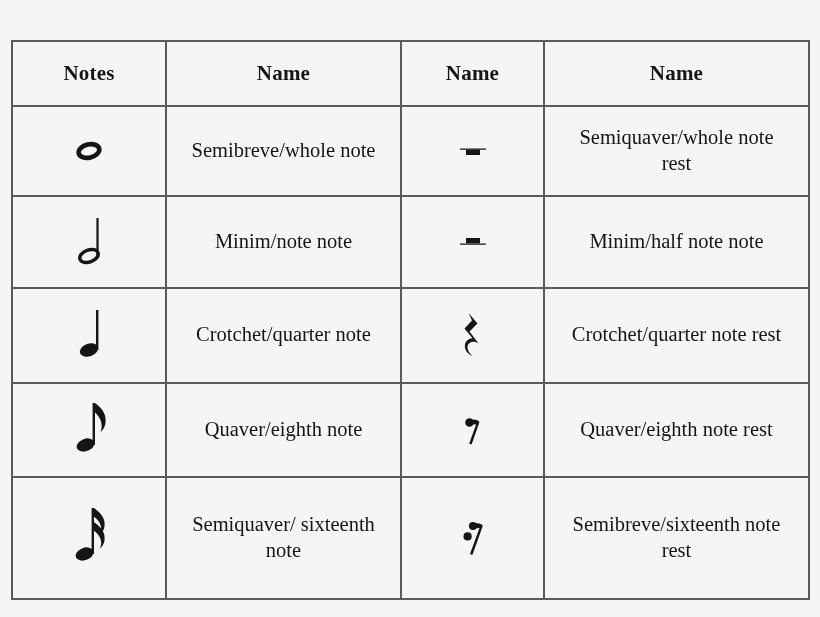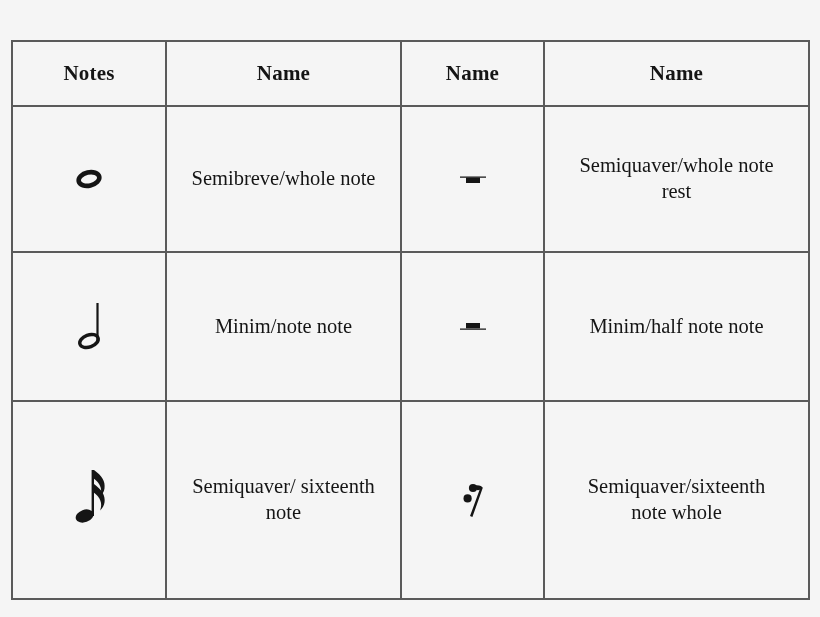--- a/index.html
+++ b/index.html
@@ -118,21 +118,60 @@
       <td class="name-cell">Minim/note note</td>
       <td class="glyph-cell">
         <svg width="60" height="50" viewBox="0 0 60 50" aria-hidden="true">
           <rect x="23" y="21.0" width="14" height="5.4" fill="#151515"></rect>
           <rect x="17" y="26.4" width="26" height="1.5" fill="#3a3a3a"></rect>
         </svg>
       </td>
       <td class="name-cell">Minim/half note note</td>
     </tr>
 
+    <tr>
+      <td class="glyph-cell">
+        <svg width="60" height="74" viewBox="0 0 60 74" aria-hidden="true">
+          <rect x="37.0" y="12" width="2.4" height="40" fill="#151515"></rect>
+          <ellipse cx="30" cy="52" rx="9.4" ry="6.4" fill="#151515" transform="rotate(-20 30 52)"></ellipse>
+        </svg>
+      </td>
+      <td class="name-cell">Crotchet/quarter note</td>
+      <td class="glyph-cell">
+        <svg width="60" height="64" viewBox="0 0 60 64" aria-hidden="true">
+          <path d="M25.5 10 L34.5 20.5 L26.5 28.5 L35.5 40.5
+                   C31 37 25.5 39 24.5 43
+                   C24 46.5 26 50 29.5 53
+                   C24.5 51 21 46.5 22 41.5
+                   C22.6 38 25.5 35.5 29.5 35.2
+                   L21.5 25.5 L29 17.5 Z" fill="#151515"></path>
+        </svg>
+      </td>
+      <td class="name-cell">Crotchet/quarter note rest</td>
+    </tr>
 
+    <tr>
+      <td class="glyph-cell">
+        <svg width="64" height="74" viewBox="0 0 64 74" aria-hidden="true">
+          <rect x="35.6" y="10" width="2.4" height="42" fill="#151515"></rect>
+          <path d="M38 10 C46 16 49.5 22 48.5 30 C48 34 46 37 43.5 39
+                   C45.5 34 45 28.5 41.5 23.5 C40.4 22 39.2 20.6 38 19.5 Z" fill="#151515"></path>
+          <ellipse cx="28.6" cy="52" rx="9.2" ry="6.2" fill="#151515" transform="rotate(-20 28.6 52)"></ellipse>
+        </svg>
+      </td>
+      <td class="name-cell">Quaver/eighth note</td>
+      <td class="glyph-cell">
+        <svg width="60" height="60" viewBox="0 0 60 60" aria-hidden="true">
+          <circle cx="26.5" cy="22.5" r="4.3" fill="#151515"></circle>
+          <path d="M29.6 19.6 C33.6 19.4 35.8 20.8 36.4 22.2 L28.6 44.5 L26.2 43.6 L33.2 24.2
+                   C31.8 24.8 30.4 24.6 29.6 23.6 Z" fill="#151515"></path>
+        </svg>
+      </td>
+      <td class="name-cell">Quaver/eighth note rest</td>
+    </tr>
 
     <tr>
       <td class="glyph-cell">
         <svg width="64" height="80" viewBox="0 0 64 80" aria-hidden="true">
           <rect x="34.6" y="10" width="2.4" height="46" fill="#151515"></rect>
           <path d="M37 10 C45 16 48.5 21 47.5 28.5 C47 32 45.2 34.6 43 36.4
                    C45 32 44.5 27 41 22.6 C40 21.3 38.2 19.6 37 18.8 Z" fill="#151515"></path>
           <path d="M37 24 C45 30 48.5 35 47.5 42.5 C47 46 45.2 48.6 43 50.4
                    C45 46 44.5 41 41 36.6 C40 35.3 38.2 33.6 37 32.8 Z" fill="#151515"></path>
           <ellipse cx="27.6" cy="56" rx="9.2" ry="6.2" fill="#151515" transform="rotate(-20 27.6 56)"></ellipse>
@@ -140,17 +179,17 @@
       </td>
       <td class="name-cell">Semiquaver/ sixteenth note</td>
       <td class="glyph-cell">
         <svg width="60" height="64" viewBox="0 0 60 64" aria-hidden="true">
           <circle cx="30.0" cy="20.0" r="4.1" fill="#151515"></circle>
           <circle cx="24.6" cy="30.4" r="4.1" fill="#151515"></circle>
           <path d="M33.0 17.2 C37.0 17.0 39.2 18.4 39.8 19.8 L29.4 49.0 L27.0 48.1 L36.6 21.8
                    C35.2 22.4 33.8 22.2 33.0 21.2 Z" fill="#151515"></path>
         </svg>
       </td>
-      <td class="name-cell">Semiquaver/sixteenth note whole</td>
+      <td class="name-cell">Semibreve/sixteenth note rest</td>
     </tr>
 
   </tbody>
 </table>
 
 </body></html>

